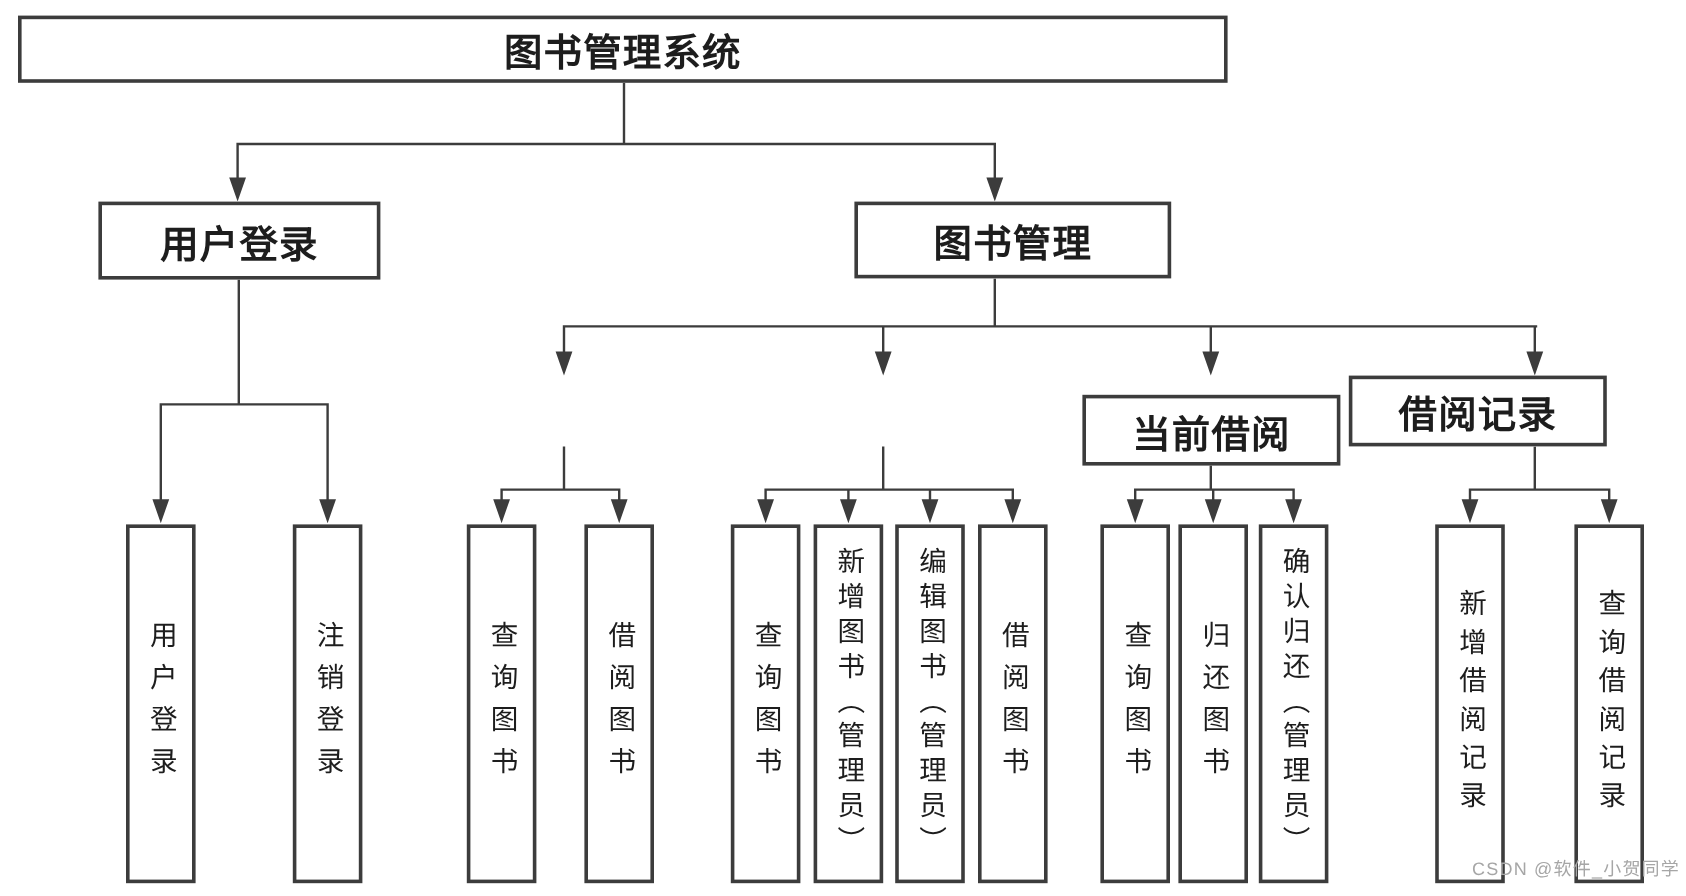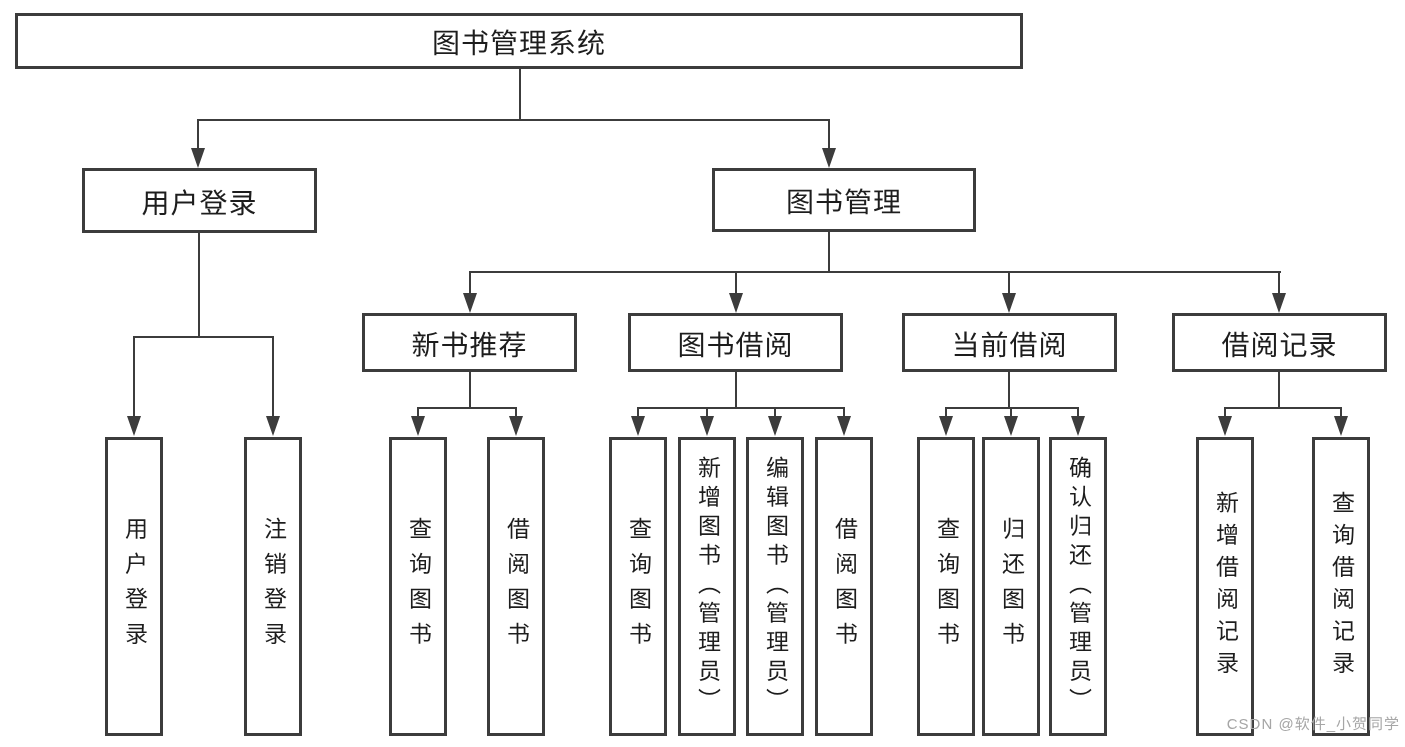--- a/index.html
+++ b/index.html
@@ -20,29 +20,29 @@
   .box {
     position: absolute;
     box-sizing: border-box;
     border: 3px solid #3c3c3c;
     background: #ffffff;
     display: flex;
     align-items: center;
     justify-content: center;
     color: #1d1d1d;
   }
-  .h-label { font-size: 28px; letter-spacing: 1px; white-space: nowrap; }
+  .h-label { font-size: 32px; letter-spacing: 1px; white-space: nowrap; font-weight: bold; }
   .n-root    { left: 15px;  top: 13px;  width: 1008px; height: 56px; }
   .n-login   { left: 82px;  top: 168px; width: 235px;  height: 65px; }
   .n-mgmt    { left: 712px; top: 168px; width: 264px;  height: 64px; }
   .l3        { top: 313px; width: 215px; height: 59px; }
   .n-newbook { left: 362px; }
   .n-borrow  { left: 628px; }
-  .n-current { left: 902px; }
-  .n-records { left: 1172px; }
+  .n-current { left: 902px; margin-top: 16px; }
+  .n-records { left: 1124px; }
   .leaf { top: 437px; width: 58px; height: 299px; }
   .v-label {
     writing-mode: vertical-lr;
     text-orientation: mixed;
     font-size: 23px;
     line-height: 1;
     white-space: nowrap;
   }
   .ls-4 { letter-spacing: 12px; }
   .ls-6 { letter-spacing: 9px; }
@@ -137,26 +137,20 @@
     <span class="h-label">图书管理系统</span>
   </div>
 
   <div class="box n-login">
     <span class="h-label">用户登录</span>
   </div>
   <div class="box n-mgmt">
     <span class="h-label">图书管理</span>
   </div>
 
-  <div class="box l3 n-newbook">
-    <span class="h-label">新书推荐</span>
-  </div>
-  <div class="box l3 n-borrow">
-    <span class="h-label">图书借阅</span>
-  </div>
   <div class="box l3 n-current">
     <span class="h-label">当前借阅</span>
   </div>
   <div class="box l3 n-records">
     <span class="h-label">借阅记录</span>
   </div>
 
   <div class="box leaf lf-u1">
     <span class="v-label ls-4">用户登录</span>
   </div>

